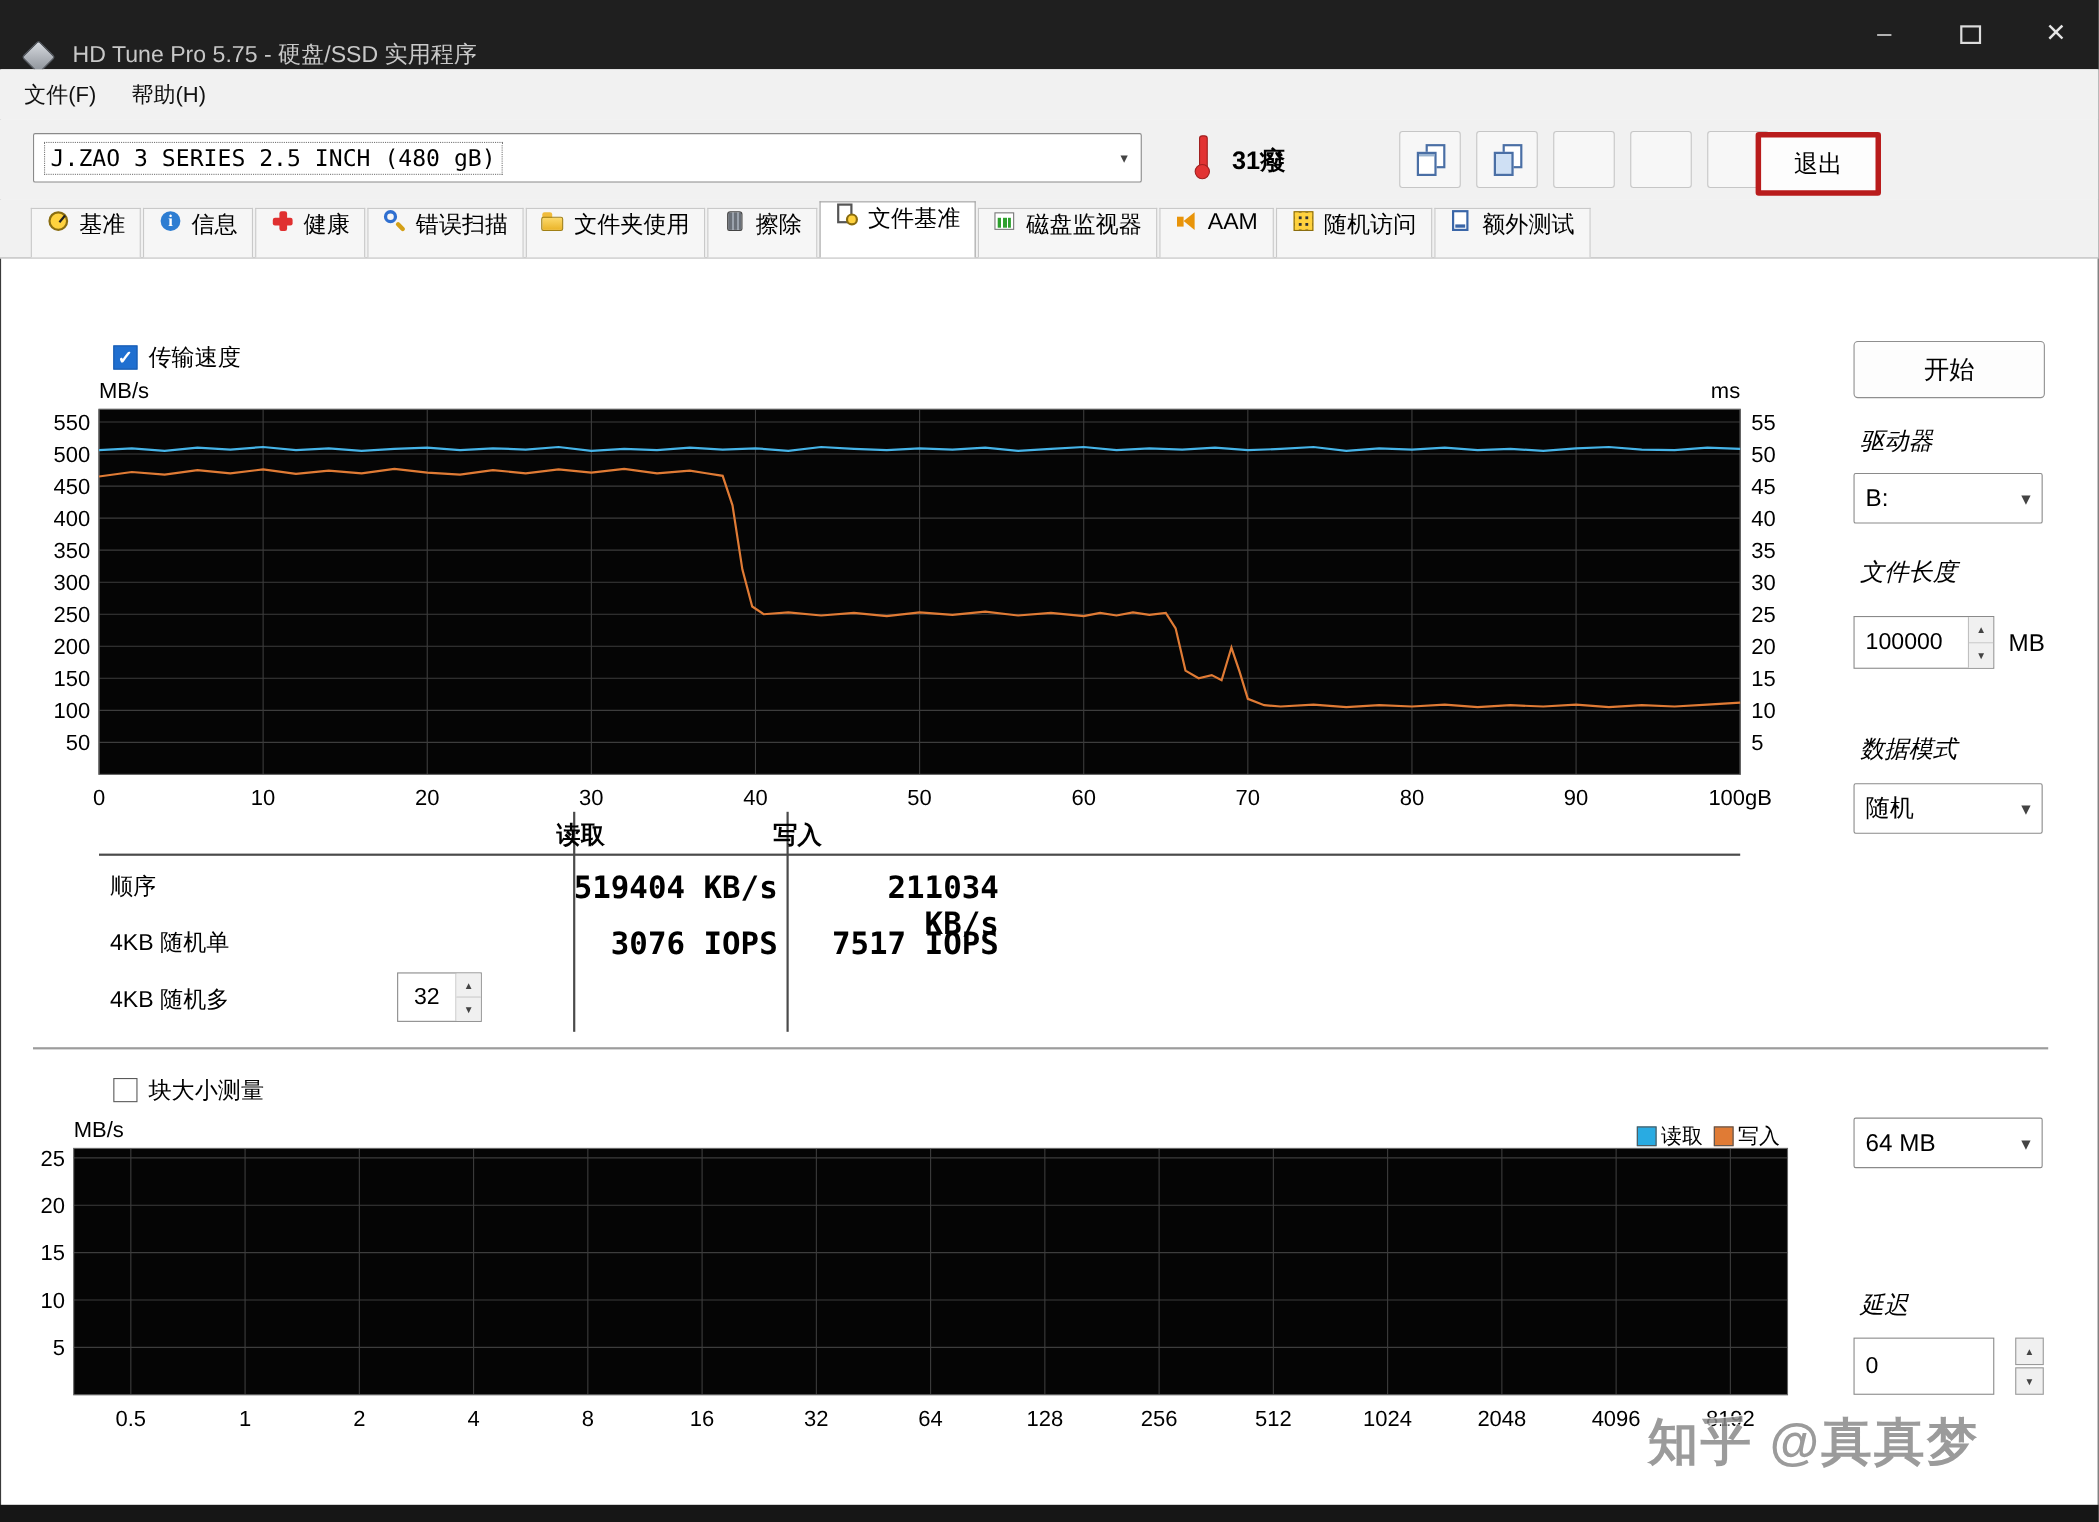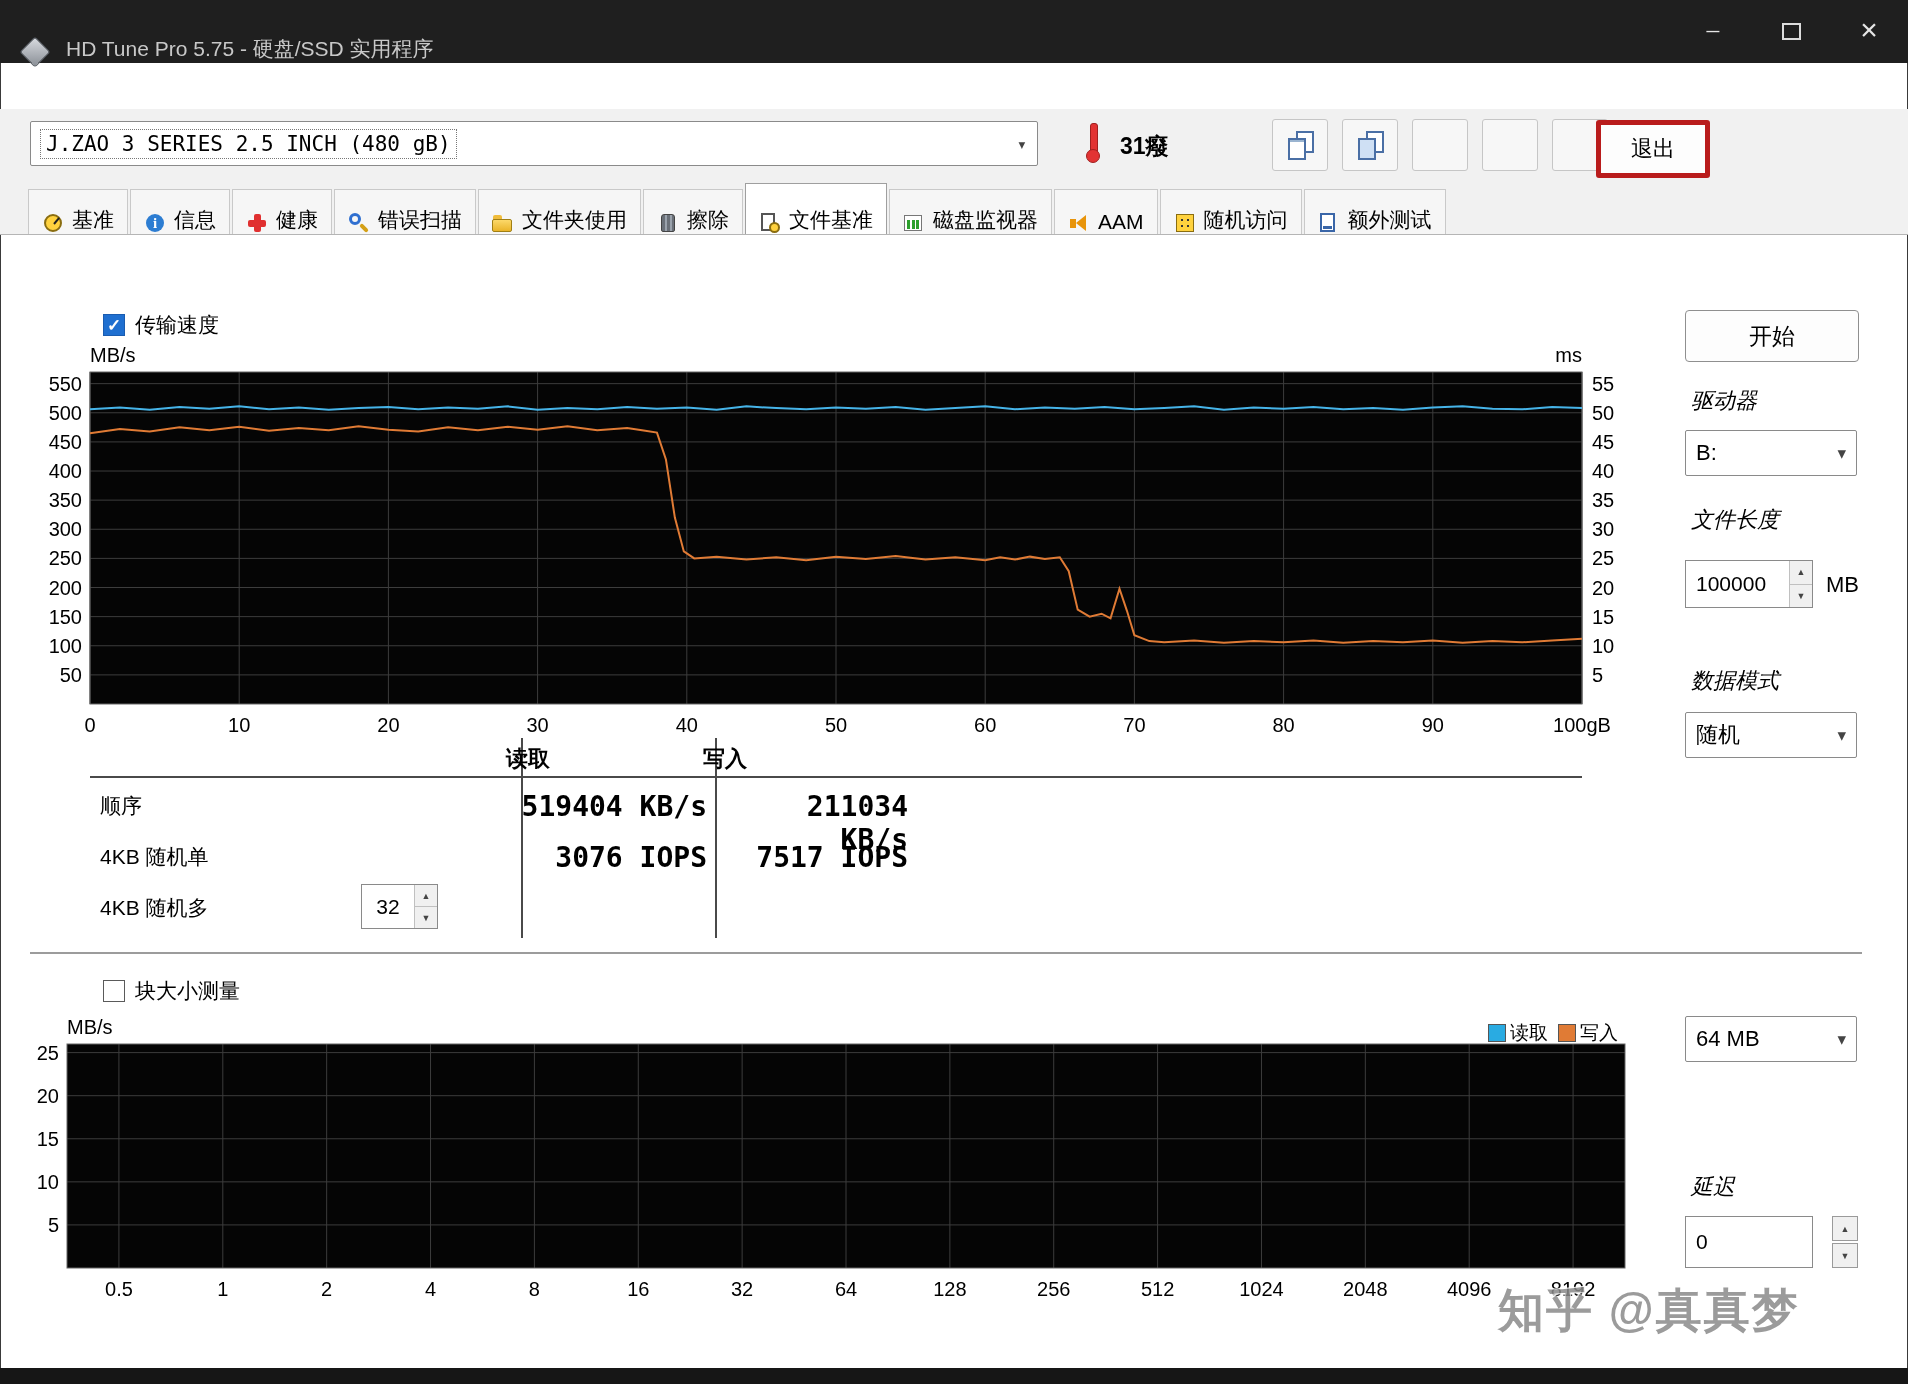--- a/index.html
+++ b/index.html
@@ -48,21 +48,21 @@
     box-shadow:inset 0 4px 0 -2px #9ab4d0,inset 0 9px 0 -7px #9ab4d0;}
   .tico-copy-image::before{width:14px;height:18px;background:#fff;border:2px solid #4a6fa5;left:11px;top:1px;}
   .tico-copy-image::after{width:14px;height:18px;background:#cfe0f4;border:2px solid #4a6fa5;left:3px;top:8px;}
   .exit-btn{position:absolute;left:1596px;top:11px;width:104px;height:48px;background:#fdfdfd;
     border:5px solid #b91c1c;border-radius:3px;font-size:22px;display:flex;align-items:center;
     justify-content:center;cursor:pointer;}
 
   
   .tabbar{position:absolute;left:0;top:181px;width:1908px;height:54px;background:#f1f1f1;
     border-bottom:1px solid #b5b5b5;display:flex;align-items:flex-end;padding-left:28px;box-sizing:border-box;}
-  .tab{display:flex;align-items:flex-end;gap:8px;padding:0 13px;height:44px;background:#f6f6f6;
+  .tab{display:flex;align-items:flex-start;gap:8px;padding:0 13px;height:44px;background:#f6f6f6;
     border:1px solid #c9c9c9;border-bottom:none;margin-right:2px;font-size:21px;white-space:nowrap;cursor:pointer;}
   .tab.active{background:#ffffff;height:50px;border-color:#9f9f9f;}
   .ticon{width:22px;height:22px;position:relative;display:inline-block;flex:0 0 auto;}
   .ticon::before,.ticon::after{content:"";position:absolute;box-sizing:border-box;}
   .ticon-gauge::before{width:18px;height:18px;border-radius:50%;background:#ffd23e;border:2px solid #8a6d10;left:2px;top:2px;}
   .ticon-gauge::after{width:2px;height:8px;background:#222;left:11px;top:4px;transform:rotate(40deg);transform-origin:bottom;}
   .ticon-info::before{width:18px;height:18px;border-radius:50%;background:#2d7dd2;left:2px;top:2px;}
   .ticon-info::after{content:"i";color:#fff;font:bold 15px "Liberation Serif",serif;left:9px;top:3px;}
   .ticon-health::before{width:18px;height:7px;background:#e03030;left:2px;top:8px;border-radius:2px;}
   .ticon-health::after{width:7px;height:18px;background:#e03030;left:8px;top:2px;border-radius:2px;}
@@ -140,20 +140,24 @@
         </div>
       <div class="winbtn">
           <span class="wc-max"></span>
         </div>
       <div class="winbtn">
           <span class="wc-close"></span>
         </div>
     </div>
   </div>
 
+  <div class="menubar">
+    <span class="menu-item">文件(F)</span>
+    <span class="menu-item">帮助(H)</span>
+  </div>
 
   <div class="toolbar">
     <div class="combo device-combo">
       <span class="focus-dotted">J.ZAO 3 SERIES 2.5 INCH (480 gB)</span>
       <span class="combo-arrow">▾</span>
     </div>
     <span class="thermo"></span>
     <span class="temp-value">31癈</span>
     <div class="tool-buttons">
         <div class="tbtn">

